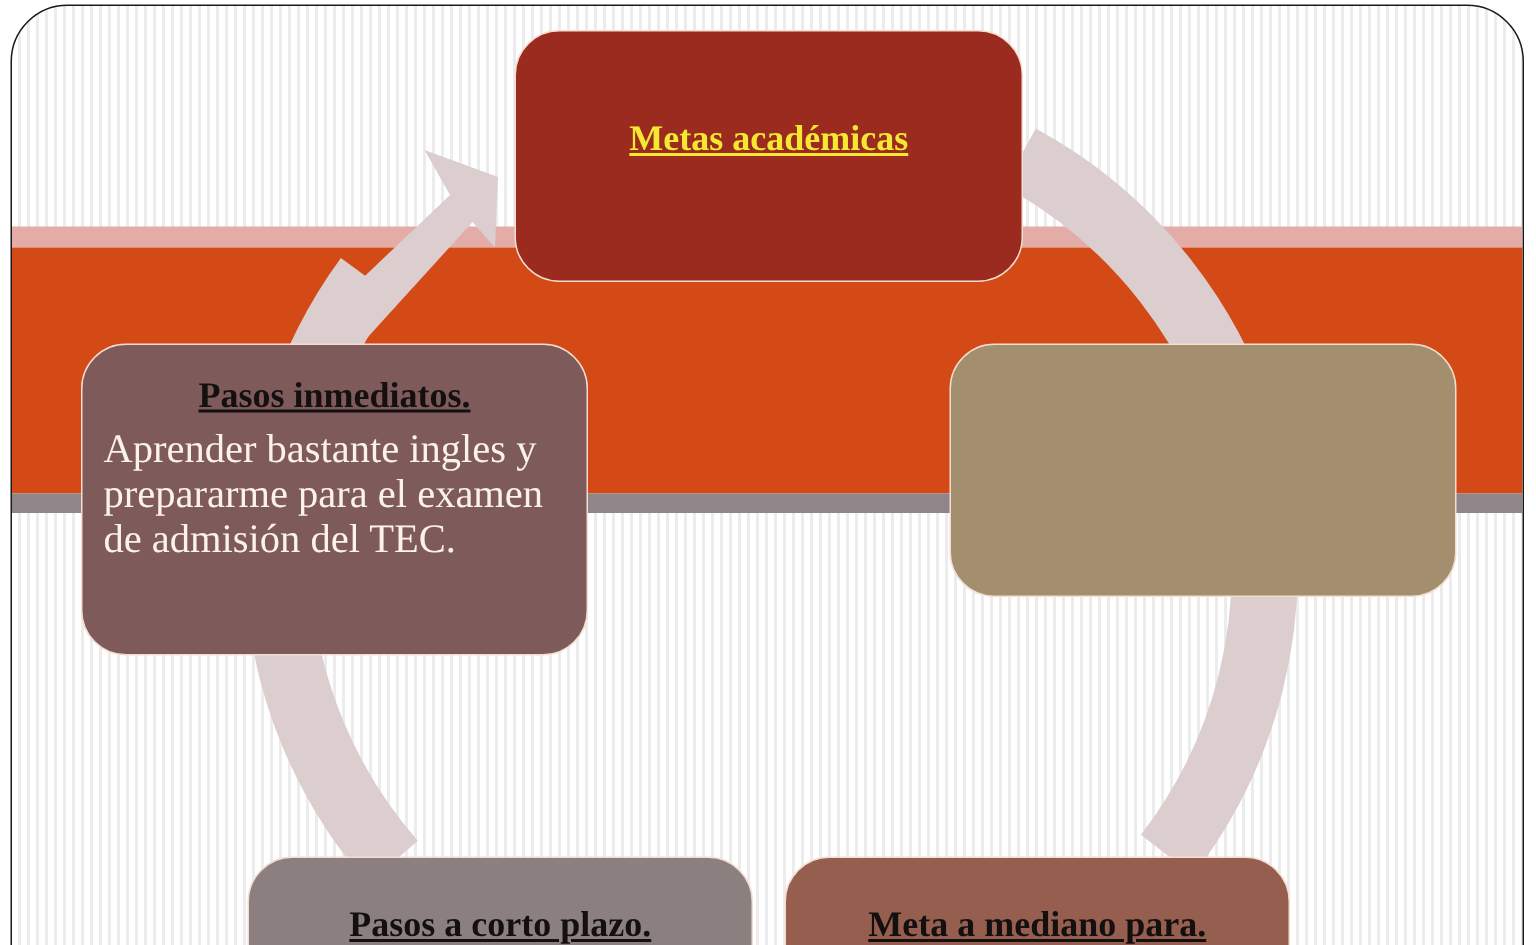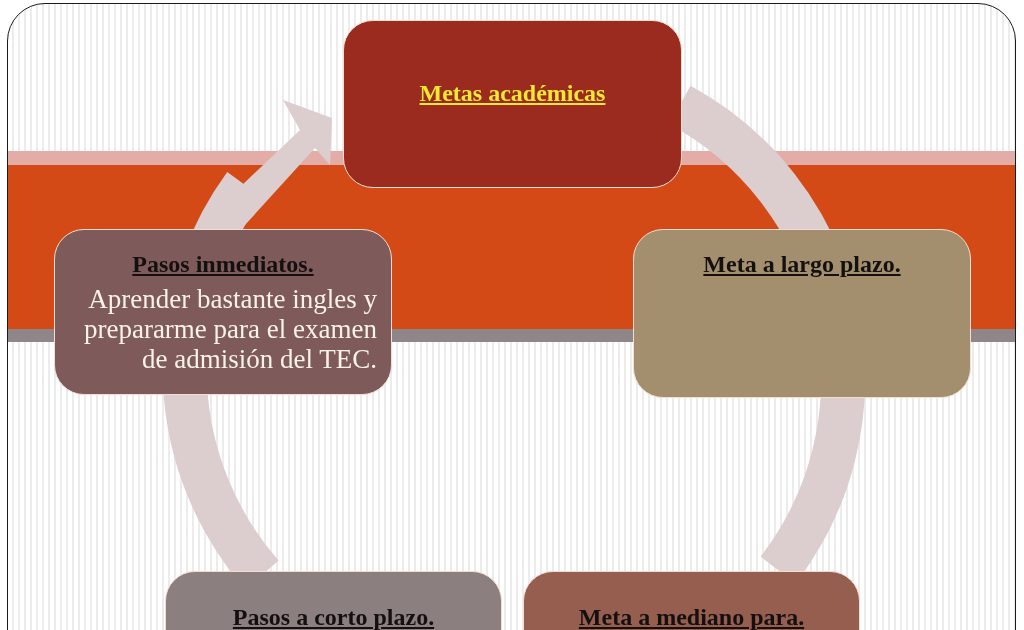--- a/index.html
+++ b/index.html
@@ -17,32 +17,32 @@
       box-sizing: border-box;
     }
     .stripe-pink { position: absolute; left: 0; right: 0; top: 147px; height: 14px; background: #E4ACA7; }
     .band-orange { position: absolute; left: 0; right: 0; top: 161px; height: 164px; background: #D44A17; }
     .stripe-gray { position: absolute; left: 0; right: 0; top: 325px; height: 13px; background: #8E8688; }
     svg.cycle { position: absolute; left: 0; top: 0; }
     .node {
       position: absolute; box-sizing: border-box;
       border-radius: 30px; border: 1.5px solid #f4ddd0;
       display: flex; flex-direction: column; align-items: center;
-      text-align: right; padding: 0 14px;
+      text-align: left; padding: 0 14px;
     }
     .node-title {
       font-size: 24px; font-weight: bold; text-decoration: underline;
       color: #151010; line-height: 28px;
     }
     .node-text {
       font-size: 27px; color: #fbf2ea; line-height: 30px; margin-top: 6px;
     }
     .node-top { left: 343px; top: 20px; width: 339px; height: 168px; background: #9A2B1E; justify-content: center; padding-bottom: 6px; }
     .node-top .node-title { color: #F5E832; font-size: 24px; margin-top: -8px; margin-bottom: 8px; }
-    .node-left { left: 54px; top: 229px; width: 338px; height: 166px; background: #7E5A5A; padding-top: 20px; }
+    .node-left { left: 54px; top: 229px; width: 338px; height: 208px; background: #7E5A5A; padding-top: 20px; }
     .node-right { left: 633px; top: 229px; width: 338px; height: 169px; background: #A38E6D; padding-top: 20px; }
     .node-bl { left: 165px; top: 571px; width: 337px; height: 150px; background: #8C7F7F; padding-top: 31px; }
     .node-br { left: 523px; top: 571px; width: 337px; height: 150px; background: #955E4F; padding-top: 31px; }
   </style>
 </head>
 <body>
 
 <div class="slide">
   <div class="stripe-pink"></div>
   <div class="band-orange"></div>
@@ -63,21 +63,20 @@
 <div class="node node-top">
   <div class="node-title">Metas académicas</div>
 </div>
 
 <div class="node node-left">
   <div class="node-title">Pasos inmediatos.</div>
   <div class="node-text">Aprender bastante ingles y prepararme para el examen de admisión del TEC.</div>
 </div>
 
 <div class="node node-right">
-  <div class="node-title">Meta a largo plazo.</div>
 </div>
 
 <div class="node node-bl">
   <div class="node-title">Pasos a corto plazo.</div>
 </div>
 
 <div class="node node-br">
   <div class="node-title">Meta a mediano para.</div>
 </div>
 

